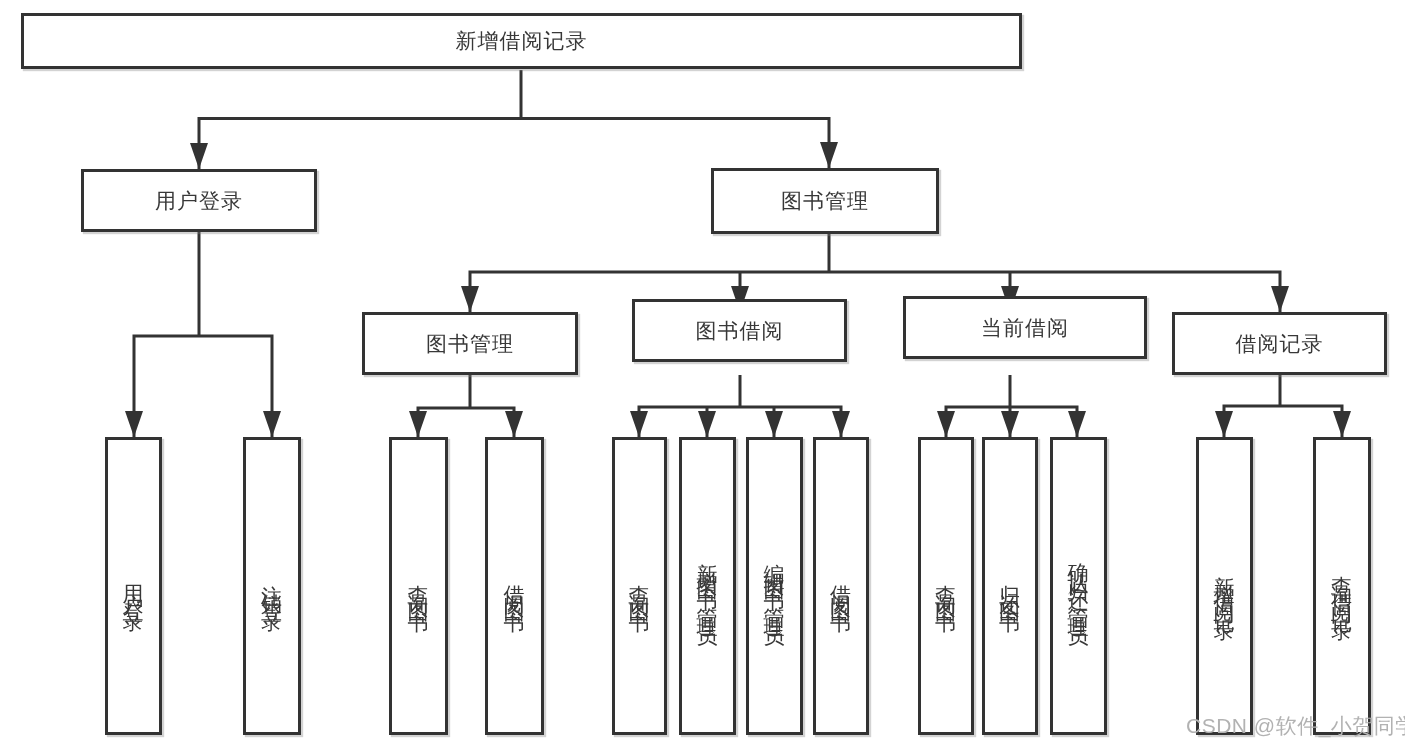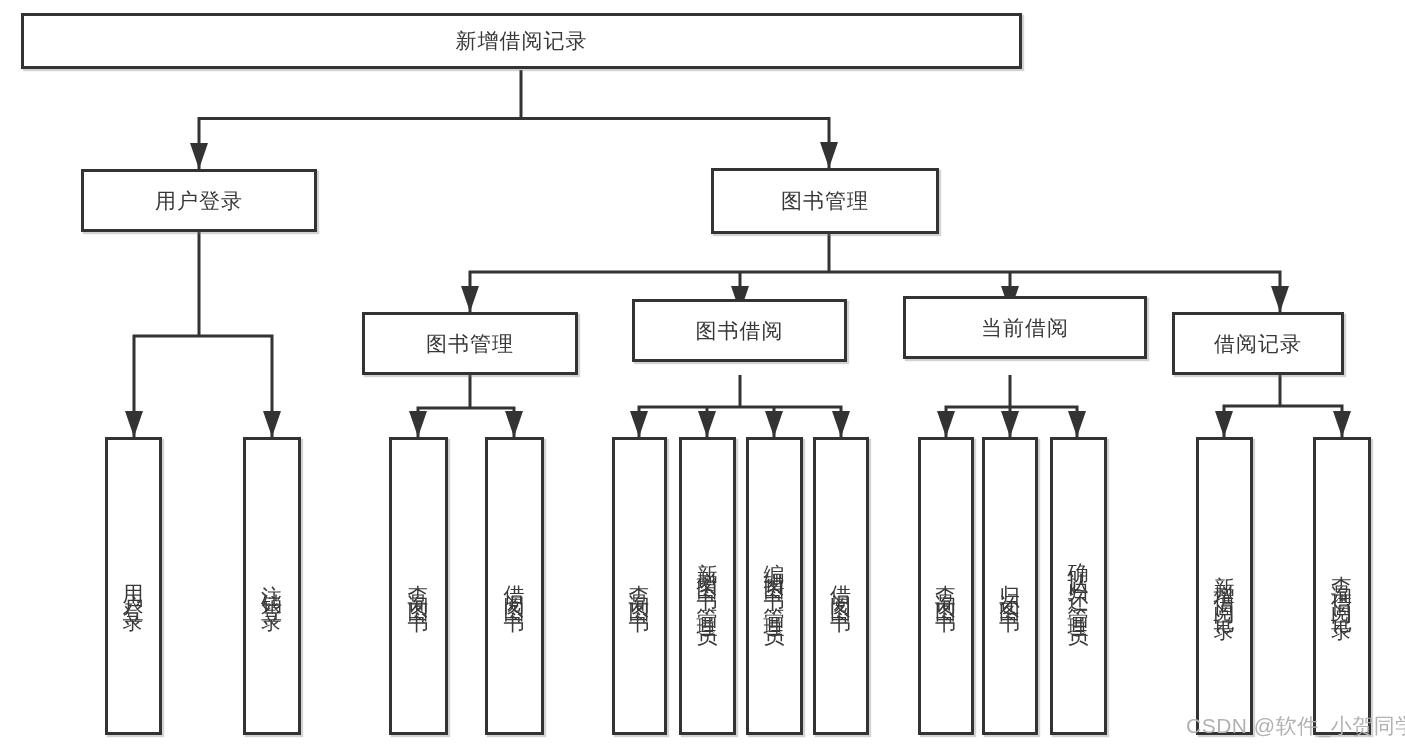--- a/index.html
+++ b/index.html
@@ -102,21 +102,21 @@
   </svg>
 
   <div class="box box-h" style="left:21px;top:13px;width:1001px;height:56px">新增借阅记录</div>
 
   <div class="box box-h" style="left:81px;top:169px;width:236px;height:63px">用户登录</div>
   <div class="box box-h" style="left:711px;top:168px;width:228px;height:66px">图书管理</div>
 
   <div class="box box-h" style="left:362px;top:312px;width:216px;height:63px">图书管理</div>
   <div class="box box-h" style="left:632px;top:299px;width:215px;height:63px">图书借阅</div>
   <div class="box box-h" style="left:903px;top:296px;width:244px;height:63px">当前借阅</div>
-  <div class="box box-h" style="left:1172px;top:312px;width:172px;height:63px">借阅记录</div>
+  <div class="box box-h" style="left:1172px;top:312px;width:215px;height:63px">借阅记录</div>
 
   <div class="box box-v" style="left:105px;width:57px">用户登录</div>
   <div class="box box-v" style="left:243px;width:58px">注销登录</div>
 
   <div class="box box-v" style="left:389px;width:59px">查询图书</div>
   <div class="box box-v" style="left:485px;width:59px">借阅图书</div>
 
   <div class="box box-v" style="left:612px;width:55px">查询图书</div>
   <div class="box box-v" style="left:679px;width:57px">新增图书（管理员）</div>
   <div class="box box-v" style="left:746px;width:57px">编辑图书（管理员）</div>

